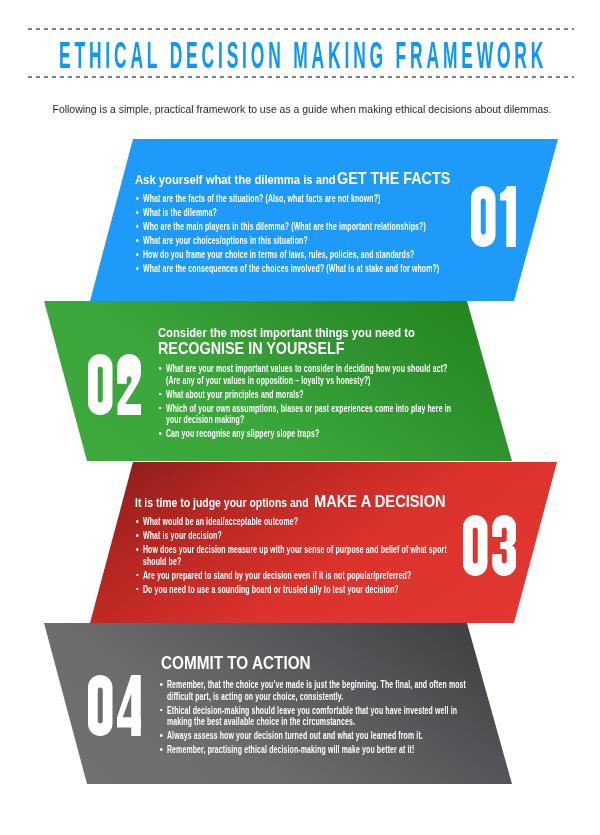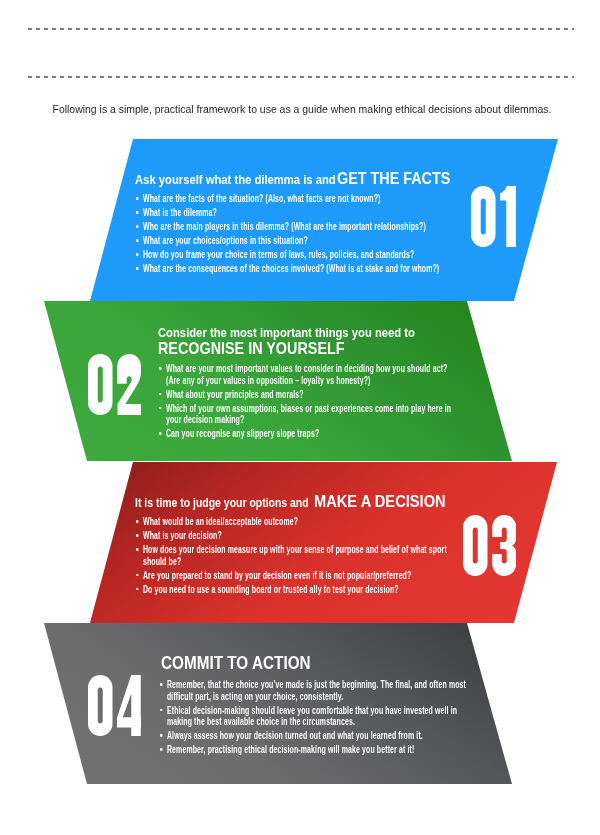--- a/index.html
+++ b/index.html
@@ -69,20 +69,23 @@
   .bul{position:absolute;z-index:2;margin:0;padding:0;color:#fff;font-size:11px;line-height:11.5px;
        font-weight:bold;letter-spacing:0.2px;transform:scaleX(0.632);transform-origin:0 0;}
   .bul li{position:relative;list-style:none;margin:0 0 2.5px 0;padding:0 0 0 11px;}
   .bul li:before{content:"";position:absolute;left:0;top:4.2px;width:4.4px;height:2.8px;border-radius:50%;background:#fff;}
 </style>
 </head>
 <body>
 
 <div class="page">
   <div class="dash" id="dash-top"></div>
+  <div id="title-wrap">
+    <span id="title">ETHICAL DECISION MAKING FRAMEWORK</span>
+  </div>
   <div class="dash" id="dash-bot"></div>
   <div id="subtitle">Following is a simple, practical framework to use as a guide when making ethical decisions about dilemmas.</div>
 
   <div class="band" id="band1">
     <div class="shape"></div>
   </div>
   <div class="band" id="band2">
     <div class="shape"></div>
   </div>
   <div class="band" id="band3">

